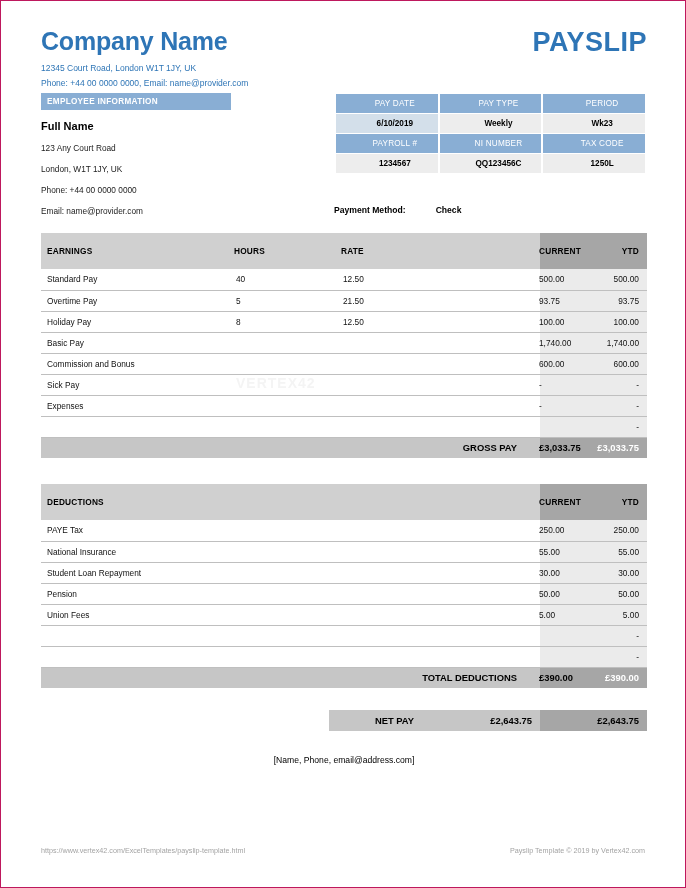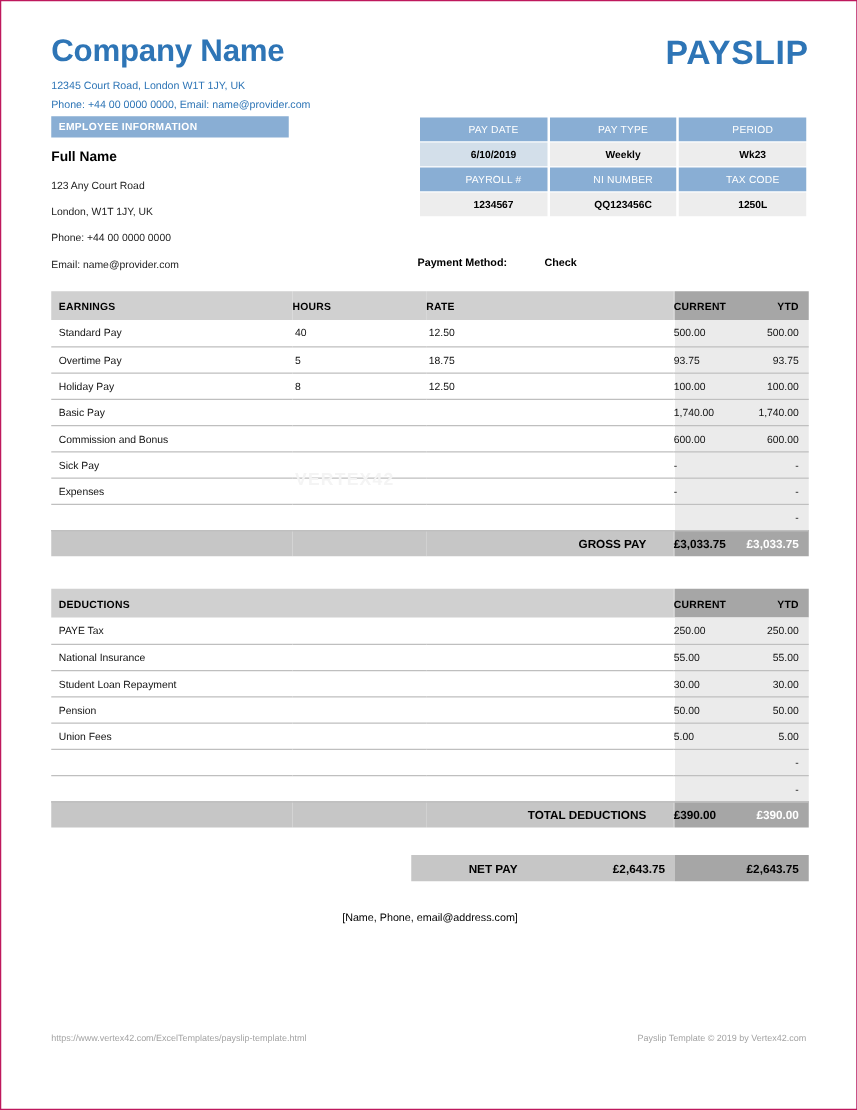--- a/index.html
+++ b/index.html
@@ -63,21 +63,21 @@
   .tbl { width: 606px; border-collapse: collapse; table-layout: fixed; }
   .tbl td, .tbl th { padding: 0; }
 
   .c-desc  { width: 193px; }
   .c-hours { width: 107px; }
   .c-rate  { width: 198px; }
   .c-cur   { width: 1px; }
   .c-ytd   { width: 107px; }
 
   .hdr-row td {
-    height: 23px; background: #D0D0D0; font-size: 8.3px; font-weight: bold;
+    height: 36px; background: #D0D0D0; font-size: 8.3px; font-weight: bold;
     color: #000; letter-spacing: 0.2px; vertical-align: middle;
   }
   .hdr-row td.ytd { background: #A6A6A6; text-align: right; padding-right: 8px; }
   .hdr-row td.desc { padding-left: 6px; }
   .hdr-row td.num { text-align: right; padding-right: 8px; }
 
   .data-row td {
     height: 21px; font-size: 8.3px; color: #111;
     vertical-align: middle; border-bottom: 1px solid #BFBFBF;
   }
@@ -106,21 +106,21 @@
     font-size: 14px; font-weight: bold; color: #F4F4F4;
     letter-spacing: 1px; pointer-events: none;
   }
 
   
   .contact { text-align: center; margin-top: 24px; }
   .contact .l1 { font-size: 8.6px; font-weight: bold; color: #000; }
   .contact .l2 { font-size: 8.6px; color: #000; margin-top: 4px; }
 
   .botfoot {
-    position: absolute; left: 40px; right: 40px; bottom: 52px;
+    position: absolute; left: 40px; right: 40px; bottom: 32px;
     display: flex; justify-content: space-between; align-items: baseline;
   }
   .botfoot span { font-size: 7.2px; color: #A3A3A3; }
 </style>
 </head>
 <body>
 
 <div class="page">
 
   <div class="inner">
@@ -194,21 +194,21 @@
       <tr class="data-row">
             <td class="desc">Standard Pay</td>
             <td class="hours">40</td>
             <td class="rate">12.50</td>
             <td class="num">500.00</td>
             <td class="ytd">500.00</td>
           </tr>
           <tr class="data-row">
             <td class="desc">Overtime Pay</td>
             <td class="hours">5</td>
-            <td class="rate">18.75</td>
+            <td class="rate">21.50</td>
             <td class="num">93.75</td>
             <td class="ytd">93.75</td>
           </tr>
           <tr class="data-row">
             <td class="desc">Holiday Pay</td>
             <td class="hours">8</td>
             <td class="rate">12.50</td>
             <td class="num">100.00</td>
             <td class="ytd">100.00</td>
           </tr>

